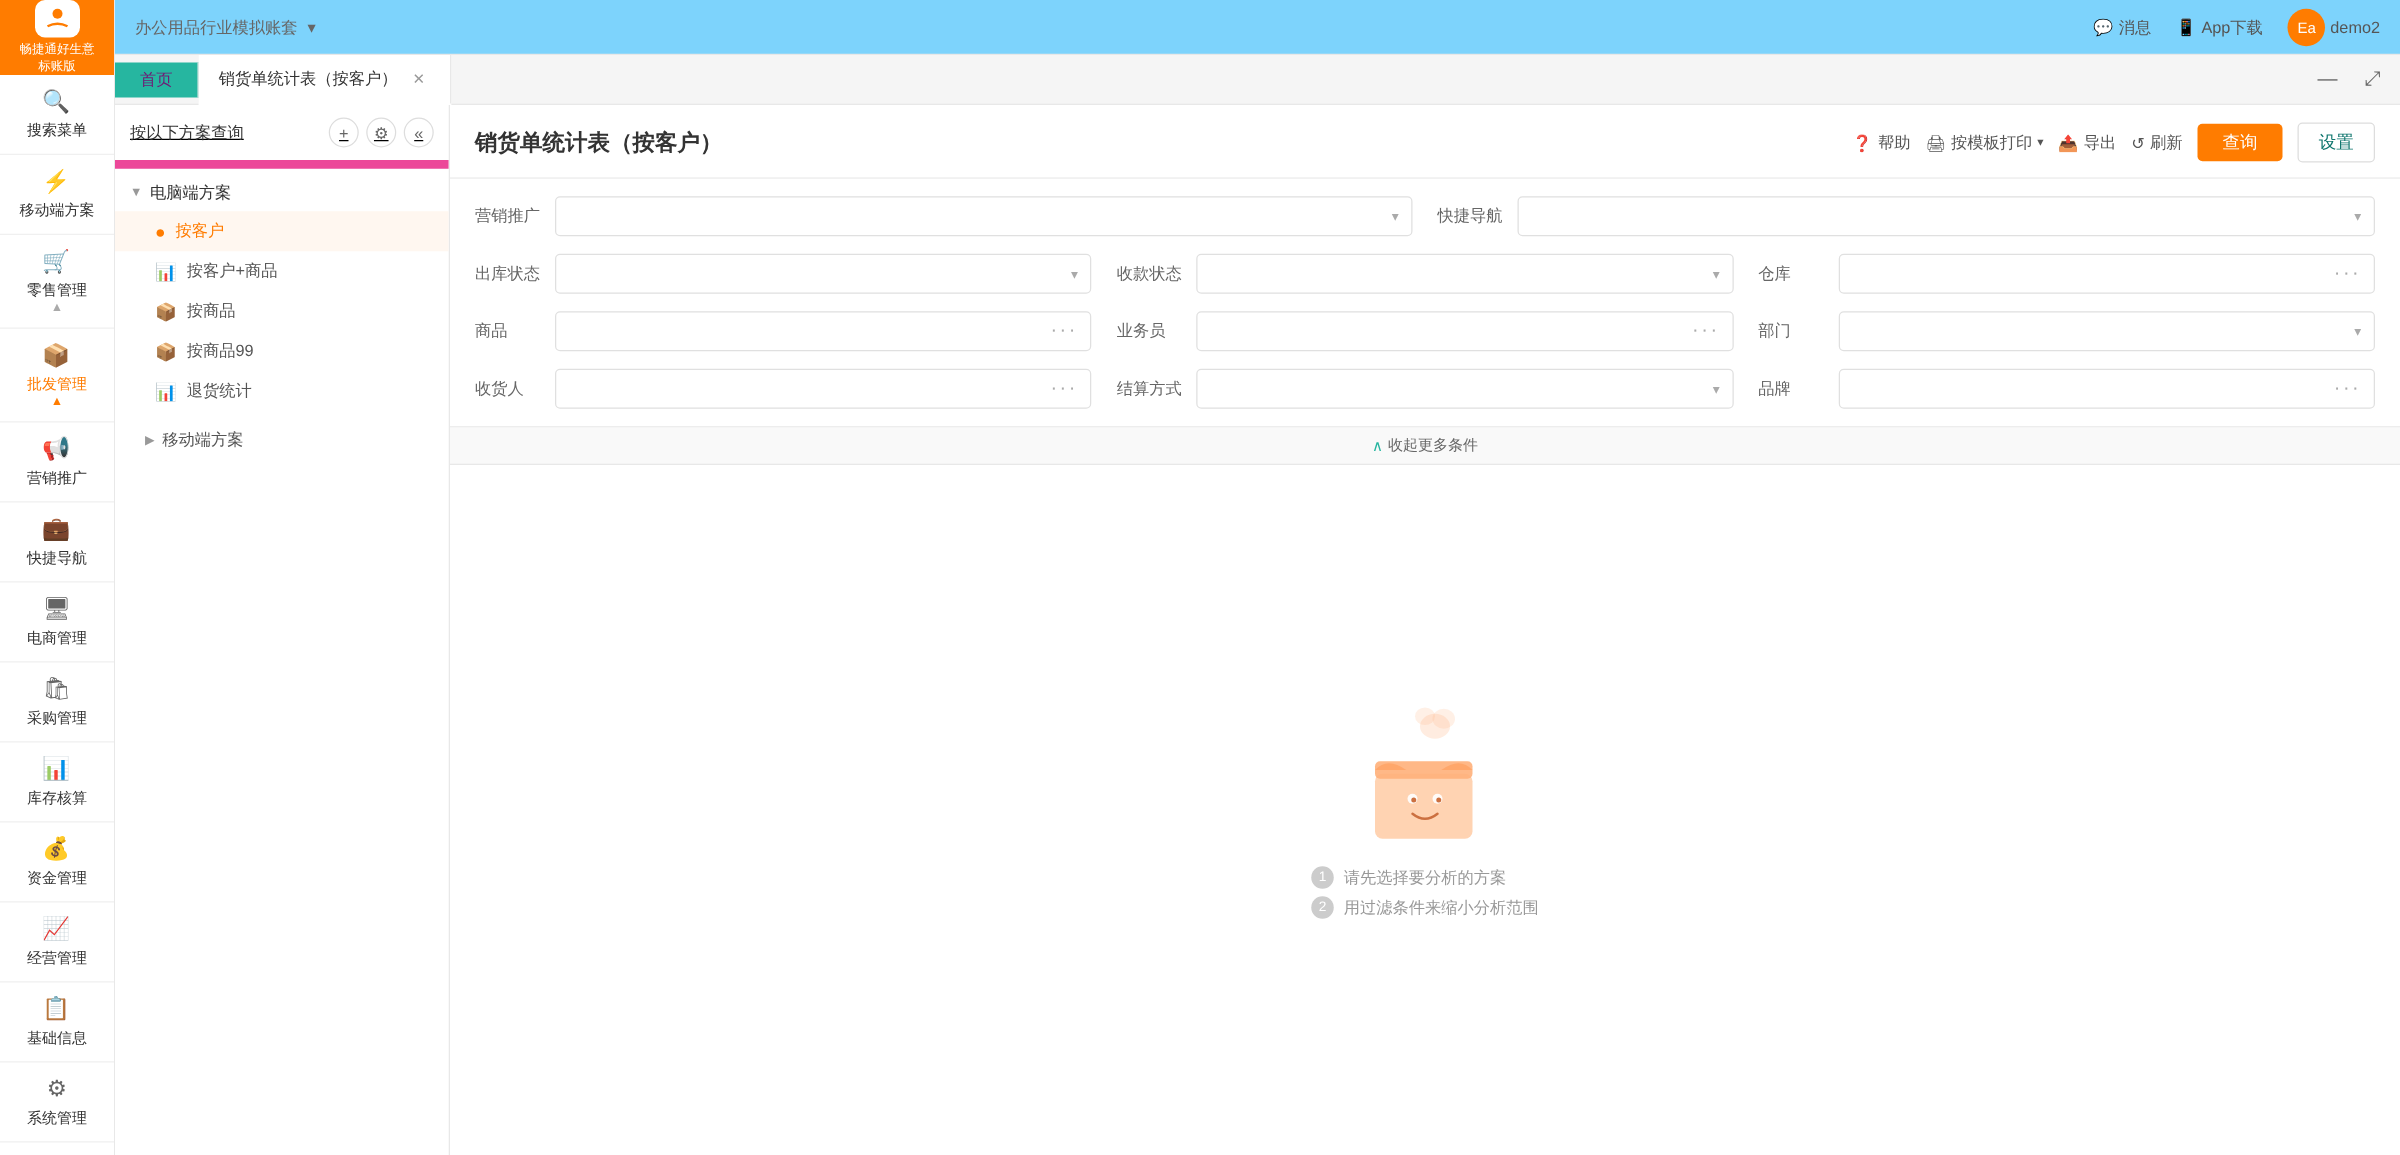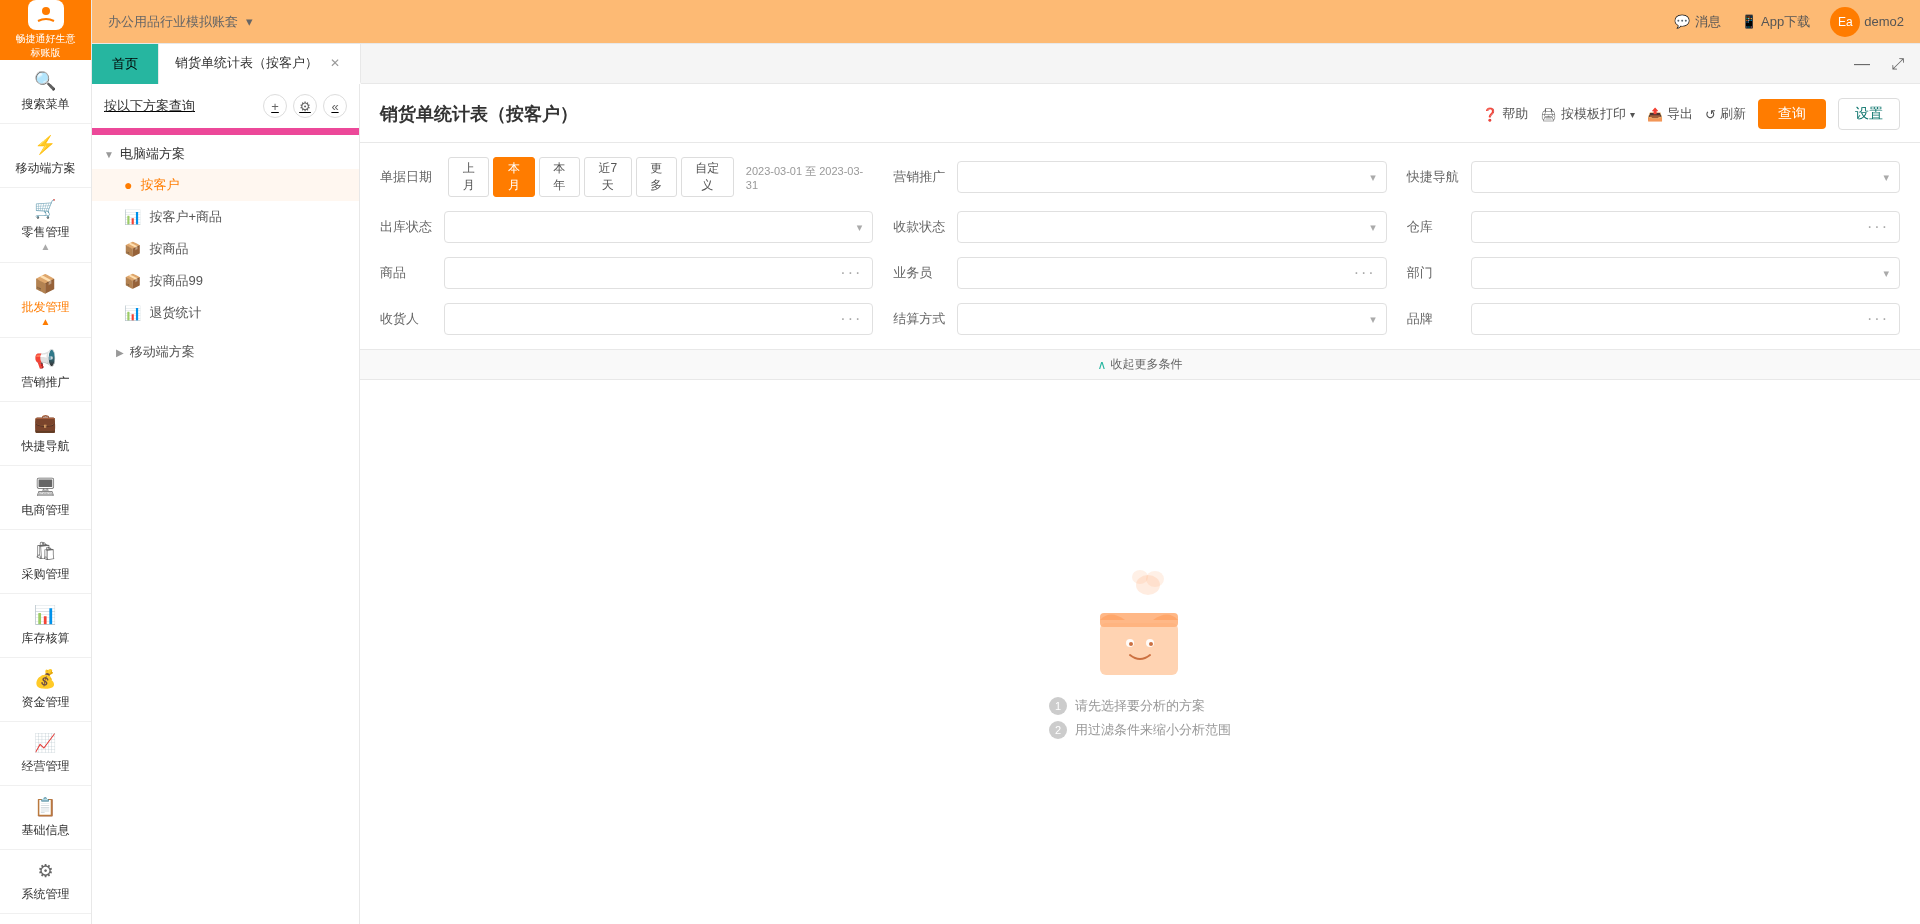--- a/index.html
+++ b/index.html
@@ -59,21 +59,21 @@
       flex: 1;
       display: flex;
       flex-direction: column;
       height: 924px;
       overflow: hidden;
     }
 
     
     .top-header {
       height: 44px;
-      background: #fdba74;
+      background: #7dd3fc;
       display: flex;
       align-items: center;
       justify-content: space-between;
       padding: 0 16px;
       border-bottom: 1px solid #e8e8e8;
       flex-shrink: 0;
     }
     .top-header-left {
       display: flex;
       align-items: center;
@@ -127,22 +127,22 @@
       color: #666;
       border-right: 1px solid #e8e8e8;
     }
     .tab.active {
       background: #fff;
       color: #333;
       border-bottom: 2px solid #fff;
     }
     .tab-home {
       background: #26b6a0;
-      color: #000000;
-      height: 40px;
+      color: #701a75;
+      height: 28px;
       padding: 0 20px;
     }
     .tab-close {
       font-size: 12px;
       color: #999;
       cursor: pointer;
       padding: 2px 4px;
     }
     .tab-actions {
       margin-left: auto;
@@ -627,32 +627,20 @@
           </div>
           <button class="btn-query">查询</button>
           <button class="btn-settings">设置</button>
         </div>
       </div>
 
       <div class="filter-area">
 
         <div class="filter-row">
           <div class="filter-item">
-            <span class="filter-label">单据日期</span>
-            <div class="date-quick-btns">
-              <button class="date-btn">上月</button>
-              <button class="date-btn active">本月</button>
-              <button class="date-btn">本年</button>
-              <button class="date-btn">近7天</button>
-              <button class="date-btn">更多</button>
-              <button class="date-btn">自定义</button>
-            </div>
-            <span class="date-range">2023-03-01 至 2023-03-31</span>
-          </div>
-          <div class="filter-item">
             <span class="filter-label">营销推广</span>
             <div class="filter-input">
               <span class="filter-input-placeholder"></span>
               <span class="filter-chevron">▾</span>
             </div>
           </div>
           <div class="filter-item">
             <span class="filter-label">快捷导航</span>
             <div class="filter-input">
               <span class="filter-input-placeholder"></span>

